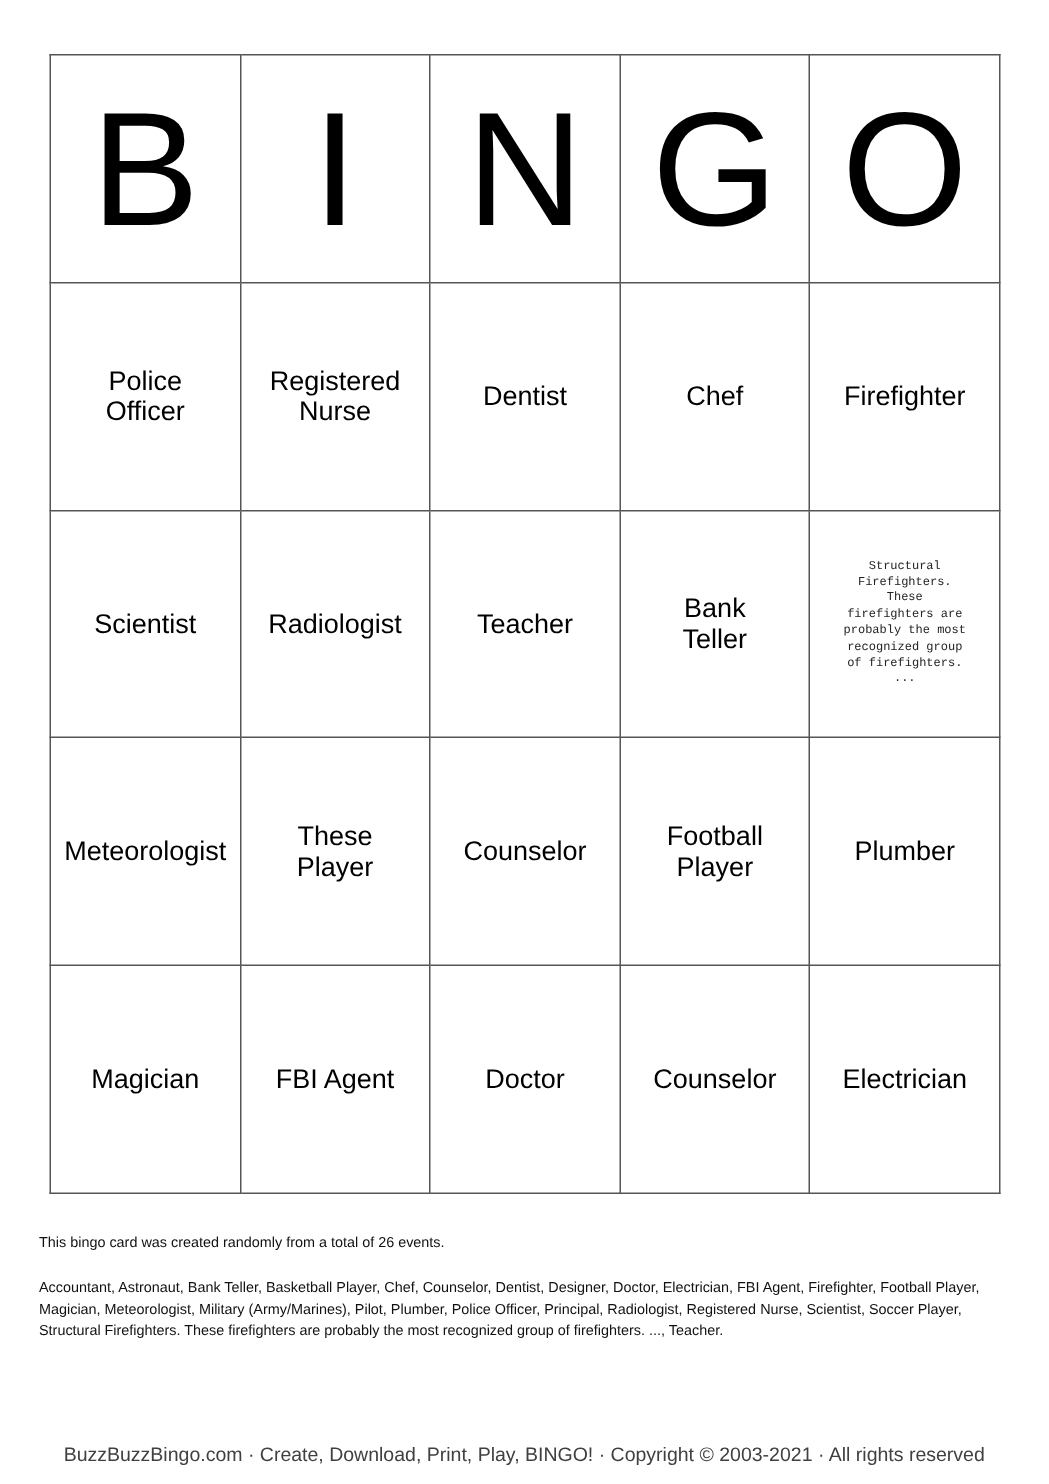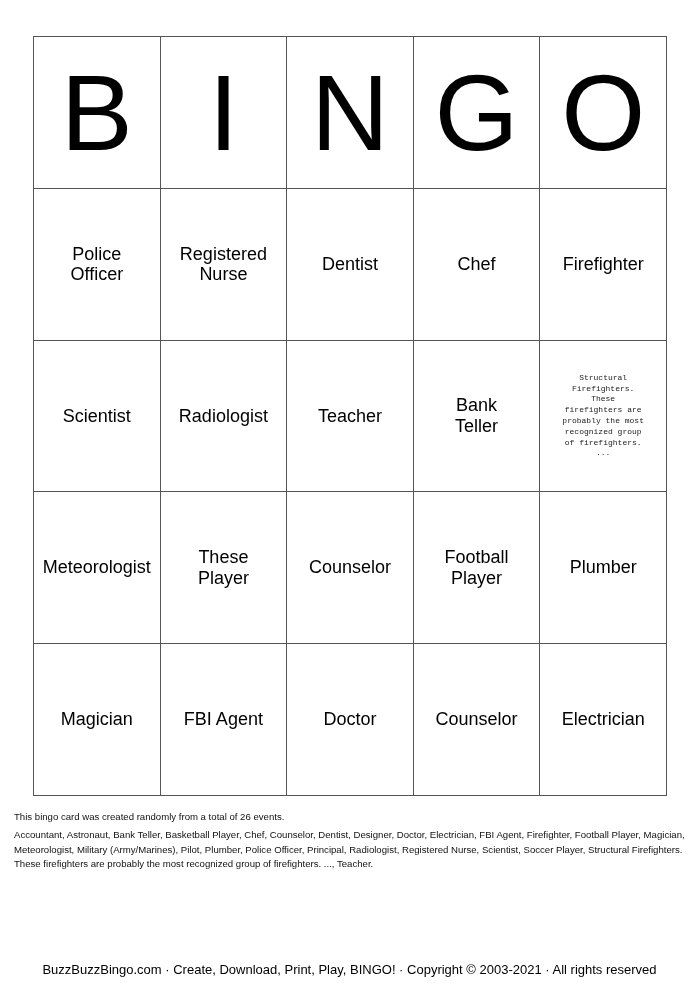--- a/index.html
+++ b/index.html
@@ -4,22 +4,22 @@
 <style>
   html, body { margin: 0; padding: 0; background: #ffffff; }
   body { width: 699px; height: 989px; position: relative; font-family: "Liberation Sans", sans-serif; color: #000; overflow: hidden; }
   .card { position: absolute; left: 33px; top: 36px; width: 633px; height: 760px; border-collapse: collapse; table-layout: fixed; }
   .card td { border: 1px solid #555; width: 126.6px; height: 125.6px; text-align: center; vertical-align: middle; padding: 0 4px; box-sizing: border-box; line-height: 1.15; }
   .card .hdr td { font-size: 108px; line-height: 1; padding-top: 2px; }
   .cell-md { font-size: 18px; }
   .cell-sm { font-size: 16px; }
   .cell-xs { font-size: 8px; line-height: 1.35 !important; color: #222; font-family: Liberation Mono, monospace; }
   .info { position: absolute; left: 10px; top: 806px; width: 680px; font-size: 9.6px; line-height: 14.4px; color: #111; }
-  .info p { margin: 4px; }
-  .footer { position: absolute; left: 0; top: 962px; width: 699px; text-align: center; font-size: 13px; color: #000000; }
+  .info p { margin: 16px; }
+  .footer { position: absolute; left: 0; top: 962px; width: 699px; text-align: center; font-size: 13px; color: #404040; }
 </style>
 </head>
 <body>
 
 <table class="card">
   <tbody>
       <tr class="hdr">
     <td>B</td>
     <td>I</td>
     <td>N</td>

